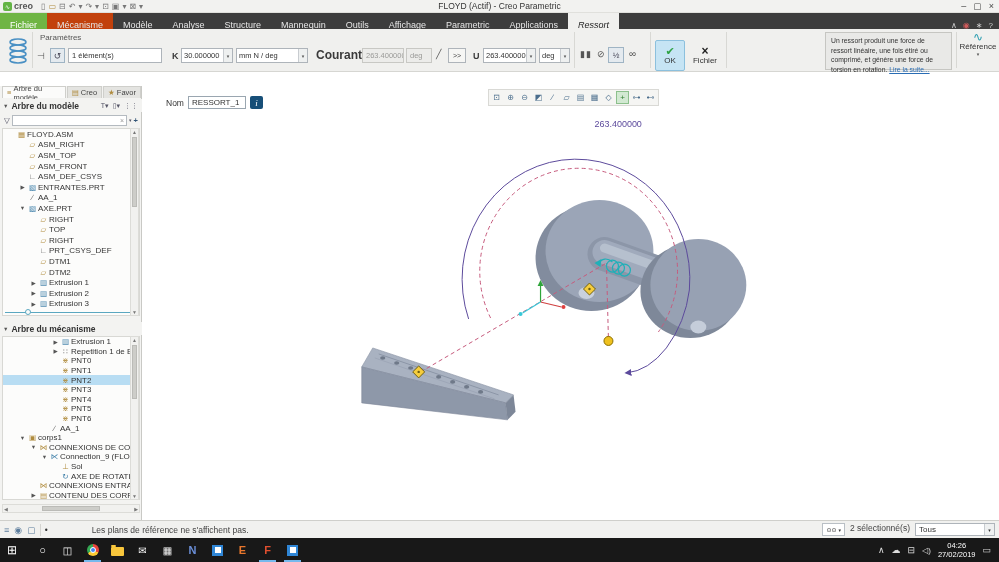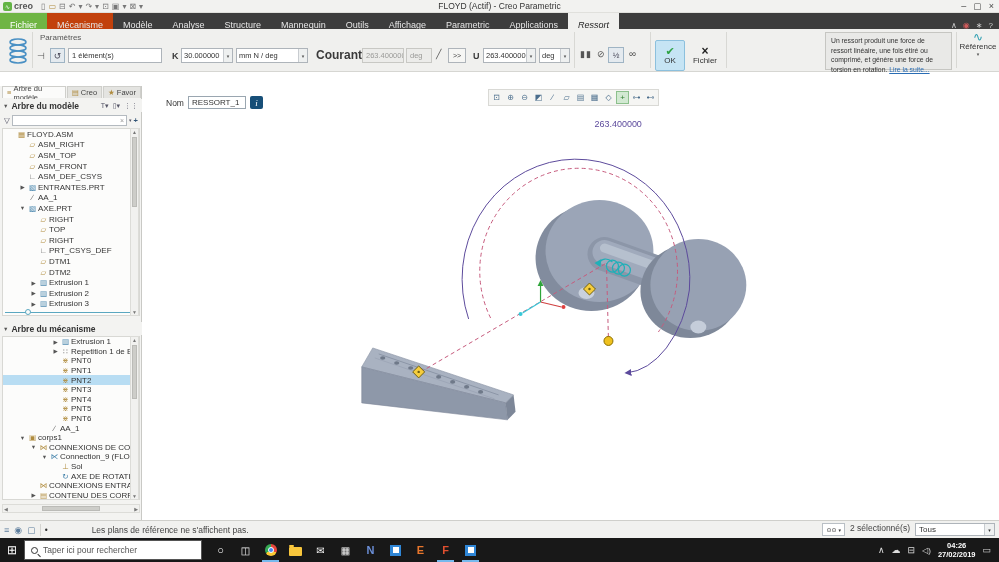--- a/index.html
+++ b/index.html
@@ -108,21 +108,21 @@
   .g-folder{width:13px;height:9px;background:#f8c63c;border-radius:1px;position:relative;margin-top:2px;}
   .g-folder::before{content:"";position:absolute;top:-2px;left:0;width:5px;height:2px;background:#f8c63c;border-radius:1px;}
   .g-mail{color:#f5f5f5;}
   .g-calc{color:#f0f0f0;}
   .g-photos{width:11px;height:11px;background:#2f86d6;position:relative;}
   .g-photos::after{content:"";position:absolute;inset:2.5px;background:#fff;}
   .g-ltr-blue{color:#6b8fd8;font-weight:bold;font-size:11px;}
   .g-ltr-orange{color:#e8762c;font-weight:bold;font-size:11px;}
   .g-ltr-red{color:#e04f2f;font-weight:bold;font-size:11px;}
   .tray{margin-left:auto;display:flex;align-items:center;gap:7px;padding-right:8px;font-size:9px;color:#ddd;}
-  .traytime{text-align:center;font-size:7.5px;line-height:1.25;color:#fff;font-weight:bold;}
+  .traytime{text-align:center;font-size:7.5px;line-height:1.25;color:#fff;}
 </style>
 </head>
 <body>
 
 <div class="screen">
 
   <div class="titlebar">
     <span class="logo-badge">∿</span>
     <span class="logo-text">creo</span>
     <div class="qa">
@@ -682,24 +682,20 @@
       <span>2 sélectionné(s)</span>
       <div class="touscombo">
           <span class="cval">Tous</span>
           <span class="caret">▾</span>
         </div>
     </div>
   </div>
 
   <div class="taskbar">
     <div class="startbtn">⊞</div>
-    <div class="searchbox">
-      <span class="mag"></span>
-      <span>Taper ici pour rechercher</span>
-    </div>
     <div class="tbapps">
 
     <div class="tb-app">
           <span class="g-cortana">○</span>
         </div>
         <div class="tb-app">
           <span class="g-taskview">◫</span>
         </div>
         <div class="tb-app active">
           <span class="g-chrome"></span>

